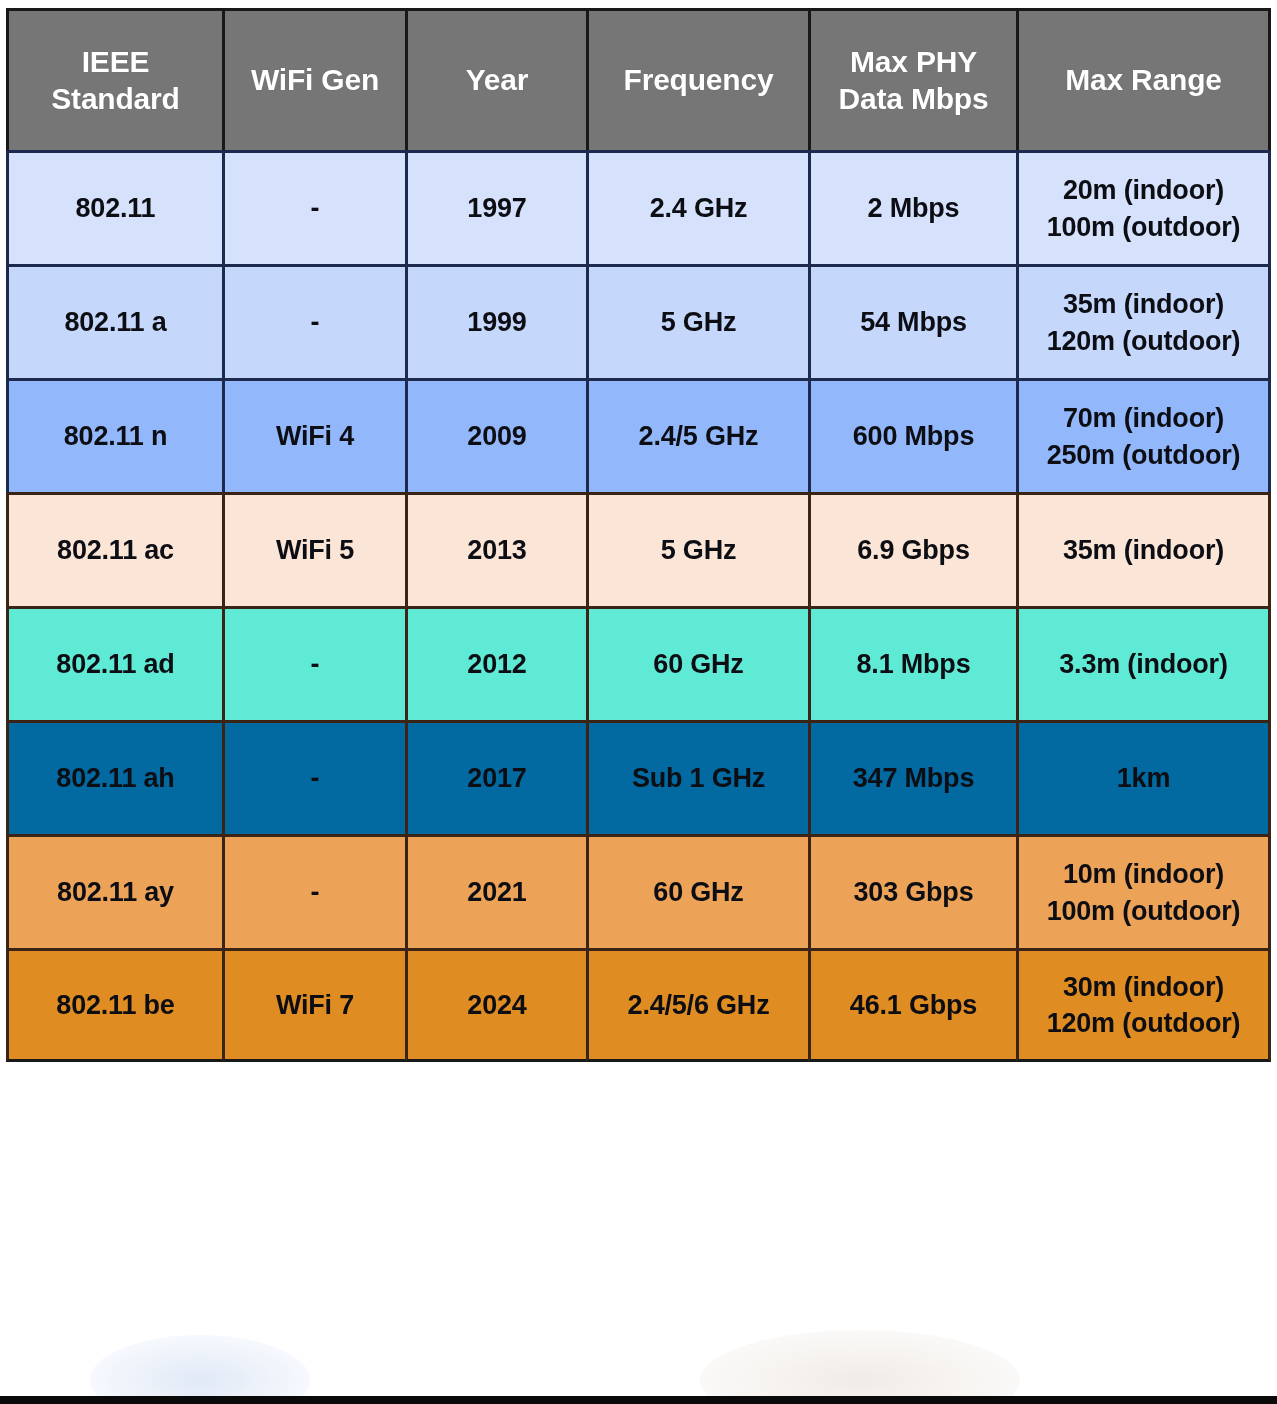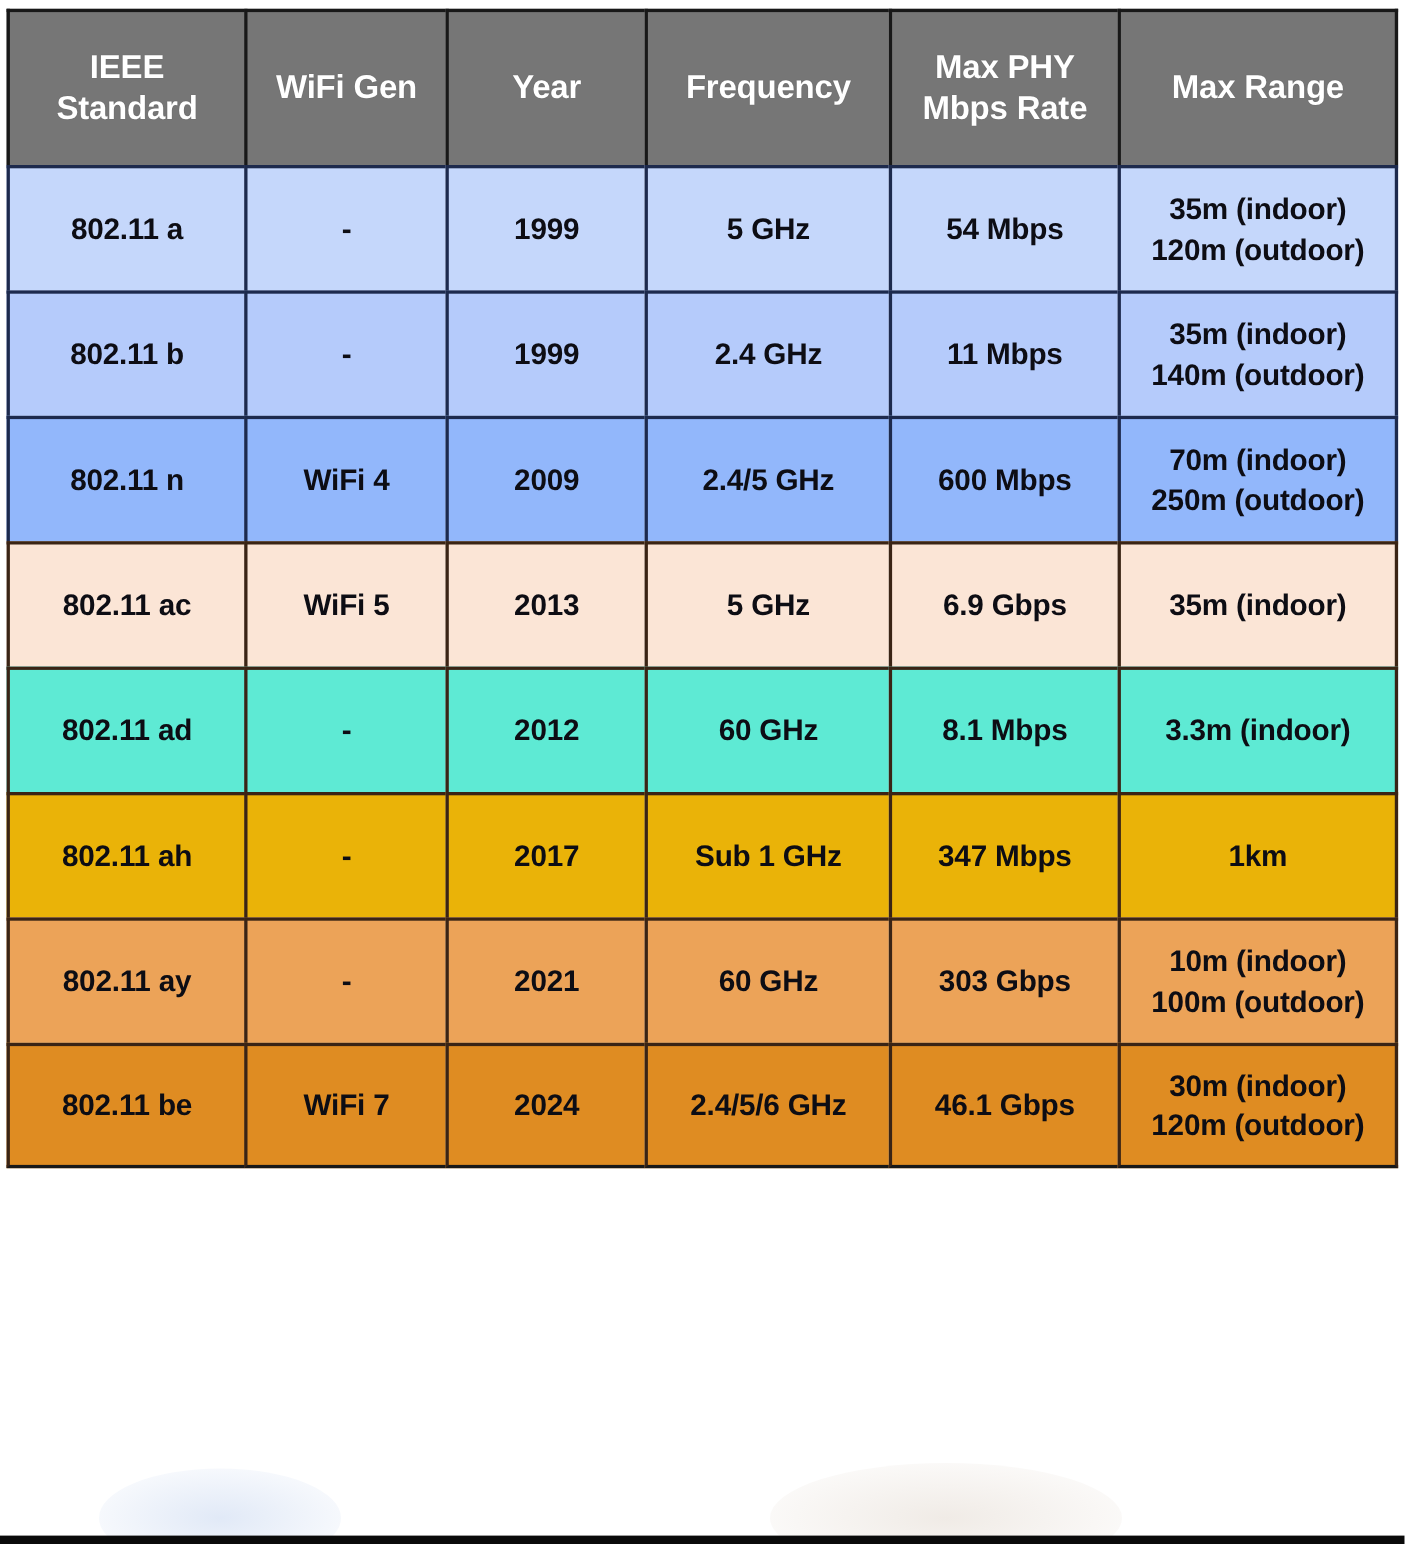--- a/index.html
+++ b/index.html
@@ -88,21 +88,21 @@
     border-top-color: #1d2a4d;
   }
   tr.r-b1 td:last-child, tr.r-b2 td:last-child, tr.r-b3 td:last-child,
   tr.r-b4 td:last-child, tr.r-b5 td:last-child {
     border-right-color: #1d2a4d;
   }
 
   
   tr.r-o1 td { background: #fbe5d6; text-align: center; }
   tr.r-o2 td { background: #5eead4; }
-  tr.r-o3 td { background: #eab308; }
+  tr.r-o3 td { background: #0369a1; }
   tr.r-o4 td { background: #f2b881; }
   tr.r-o5 td { background: #eca358; }
   tr.r-o6 td { background: #df8c22; }
   tr.r-o1 td, tr.r-o2 td, tr.r-o3 td, tr.r-o4 td, tr.r-o5 td, tr.r-o6 td {
     border-left-color: #3a2415;
     border-top-color: #3a2415;
   }
   tr.r-o1 td:last-child, tr.r-o2 td:last-child, tr.r-o3 td:last-child,
   tr.r-o4 td:last-child, tr.r-o5 td:last-child, tr.r-o6 td:last-child {
     border-right-color: #3a2415;
@@ -156,54 +156,54 @@
           <span class="cell-line">WiFi Gen</span>
         </th>
         <th>
           <span class="cell-line">Year</span>
         </th>
         <th>
           <span class="cell-line">Frequency</span>
         </th>
         <th>
           <span class="cell-line">Max PHY</span>
-          <span class="cell-line">Mbps Rate</span>
+          <span class="cell-line">Data Mbps</span>
         </th>
         <th>
           <span class="cell-line">Max Range</span>
         </th>
       </tr>
     </thead>
 
     <tbody>
 
+      <tr class="r-b1">
+        <td>802.11</td>
+        <td class="dash">-</td>
+        <td>1997</td>
+        <td>2.4 GHz</td>
+        <td>2 Mbps</td>
+        <td>
+          <span class="cell-line">20m (indoor)</span>
+          <span class="cell-line">100m (outdoor)</span>
+        </td>
+      </tr>
 
       <tr class="r-b2">
         <td>802.11 a</td>
         <td class="dash">-</td>
         <td>1999</td>
         <td>5 GHz</td>
         <td>54 Mbps</td>
         <td>
           <span class="cell-line">35m (indoor)</span>
           <span class="cell-line">120m (outdoor)</span>
         </td>
       </tr>
 
-      <tr class="r-b3">
-        <td>802.11 b</td>
-        <td class="dash">-</td>
-        <td>1999</td>
-        <td>2.4 GHz</td>
-        <td>11 Mbps</td>
-        <td>
-          <span class="cell-line">35m (indoor)</span>
-          <span class="cell-line">140m (outdoor)</span>
-        </td>
-      </tr>
 
 
       <tr class="r-b5">
         <td>802.11 n</td>
         <td>WiFi 4</td>
         <td>2009</td>
         <td>2.4/5 GHz</td>
         <td>600 Mbps</td>
         <td>
           <span class="cell-line">70m (indoor)</span>

